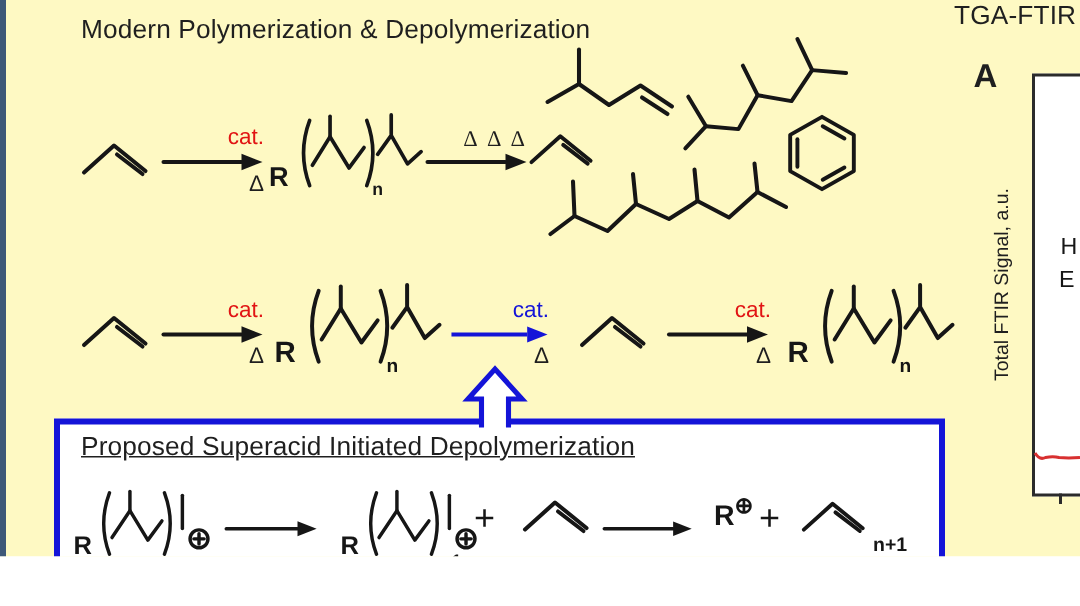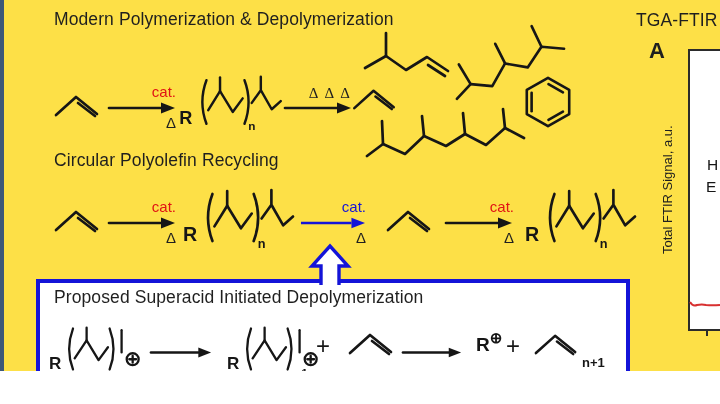--- a/index.html
+++ b/index.html
@@ -1,16 +1,16 @@
 <!DOCTYPE html>
 <html><head>
 <meta charset="utf-8">
 <style>
   html,body{margin:0;padding:0;background:#fff;}
-  #canvas{position:relative;width:720px;height:371px;background:#fde047;overflow:hidden;
+  #canvas{position:relative;width:720px;height:371px;background:#fef9c3;overflow:hidden;
           font-family:"Liberation Sans",sans-serif;color:#1f1f1f;}
   .abs{position:absolute;}
   .title{font-size:17.5px;letter-spacing:.1px;white-space:nowrap;}
   .rxl{font-size:15px;text-align:right;white-space:nowrap;line-height:1;}
   .red{color:#e11414;}
   .blue{color:#1414d8;}
   .plus{font-size:24px;line-height:1;color:#161616;}
   .sub{font-size:13px;font-weight:bold;color:#161616;white-space:nowrap;}
   .rbig{font-size:19px;font-weight:bold;color:#161616;}
   .sup{font-size:15px;font-weight:bold;position:relative;top:-8px;color:#161616;}
@@ -25,21 +25,20 @@
   .strip{background:#3e5878;}
 </style>
 </head>
 <body>
 
 <div id="canvas">
 
   <div class="abs strip" style="left:0;top:0;width:4px;height:404px;"></div>
 
   <div class="abs title" style="left:54px;top:9px;">Modern Polymerization &amp; Depolymerization</div>
-  <div class="abs title" style="left:54px;top:150px;">Circular Polyolefin Recycling</div>
 
   <svg class="abs" style="left:54px;top:92px;" width="46" height="26" viewBox="0 0 46 26">
     <path class="sk" d="M2 23 L22 5 L43 22"></path>
       <path class="sk" d="M24 11 L41 24"></path>
   </svg>
 
   <div class="abs rxl red" style="left:108px;top:84px;width:68px;">cat.</div>
   <svg class="abs" style="left:108px;top:101px;" width="68" height="14" viewBox="0 0 68 14">
     <path class="sk" d="M1 7 H53"></path>
       <polygon points="53,1.5 67,7 53,12.5" fill="#161616"></polygon>
@@ -140,21 +139,21 @@
     <path class="sk" d="M73 8 Q82 32 73 56"></path>
     <text class="st-n" x="77" y="63">n</text>
     <path class="sk" d="M81 33 L91 19 M91 19 V4 M91 19 L103 40 L113 31"></path>
   </svg>
 
   <div class="abs" style="left:36px;top:279px;width:586px;height:109px;border:4px solid #1414d8;background:#fff;z-index:1;"></div>
   <svg class="abs" style="left:308px;top:244px;z-index:3;" width="44" height="42" viewBox="0 0 44 42">
     <path d="M13 41 V22 H4 L22 2 L40 22 H31 V41" fill="#ffffff" stroke="#1414d8" stroke-width="3.4"></path>
   </svg>
 
-  <div class="abs title" style="left:54px;top:287px;z-index:2;">Proposed Superacid Initiated Depolymerization</div>
+  <div class="abs title" style="left:54px;top:287px;z-index:2;text-decoration:underline;">Proposed Superacid Initiated Depolymerization</div>
 
   <svg class="abs" style="left:48px;top:320px;z-index:2;" width="96" height="58" viewBox="0 0 112 68">
     <text class="st-r" x="1" y="58">R</text>
     <path class="sk" d="M29 10 Q20 34 29 58"></path>
     <path class="sk" d="M45 24 V9"></path>
       <path class="sk" d="M31 45 L45 24 L59 47 L70 32"></path>
     <path class="sk" d="M72 10 Q81 34 72 58"></path>
     <path class="sk" d="M86 12 V38"></path>
     <text class="st-n" x="75" y="67">n</text>
     <g>
@@ -199,21 +198,21 @@
   </div>
 
   <div class="abs plus" style="left:506px;top:334px;z-index:2;">+</div>
 
   <svg class="abs" style="left:534px;top:331px;z-index:2;" width="44" height="25" viewBox="0 0 46 26">
     <path class="sk" d="M2 23 L22 5 L43 22"></path>
       <path class="sk" d="M24 11 L41 24"></path>
   </svg>
   <div class="abs sub" style="left:582px;top:355px;z-index:2;">n+1</div>
 
-  <div class="abs title" style="left:636px;top:10px;">TGA-FTIR</div>
+  <div class="abs title" style="left:636px;top:0;">TGA-FTIR</div>
   <div class="abs" style="left:649px;top:38px;font-size:22px;font-weight:bold;">A</div>
 
   <div class="abs chartbox" style="left:688px;top:49px;width:60px;height:278px;"></div>
   <div class="abs ylab" style="left:660px;top:112px;height:155px;width:18px;">Total FTIR Signal, a.u.</div>
 
   <div class="abs cliptxt" style="left:707px;top:156px;">H</div>
   <div class="abs cliptxt" style="left:706px;top:178px;">E</div>
 
   <svg class="abs" style="left:690px;top:299px;" width="30" height="10" viewBox="0 0 30 10">
     <path d="M0 3 Q3 8 7 6 Q12 5 16 6 Q22 6.6 30 6" stroke="#d83030" stroke-width="2" fill="none"></path>

